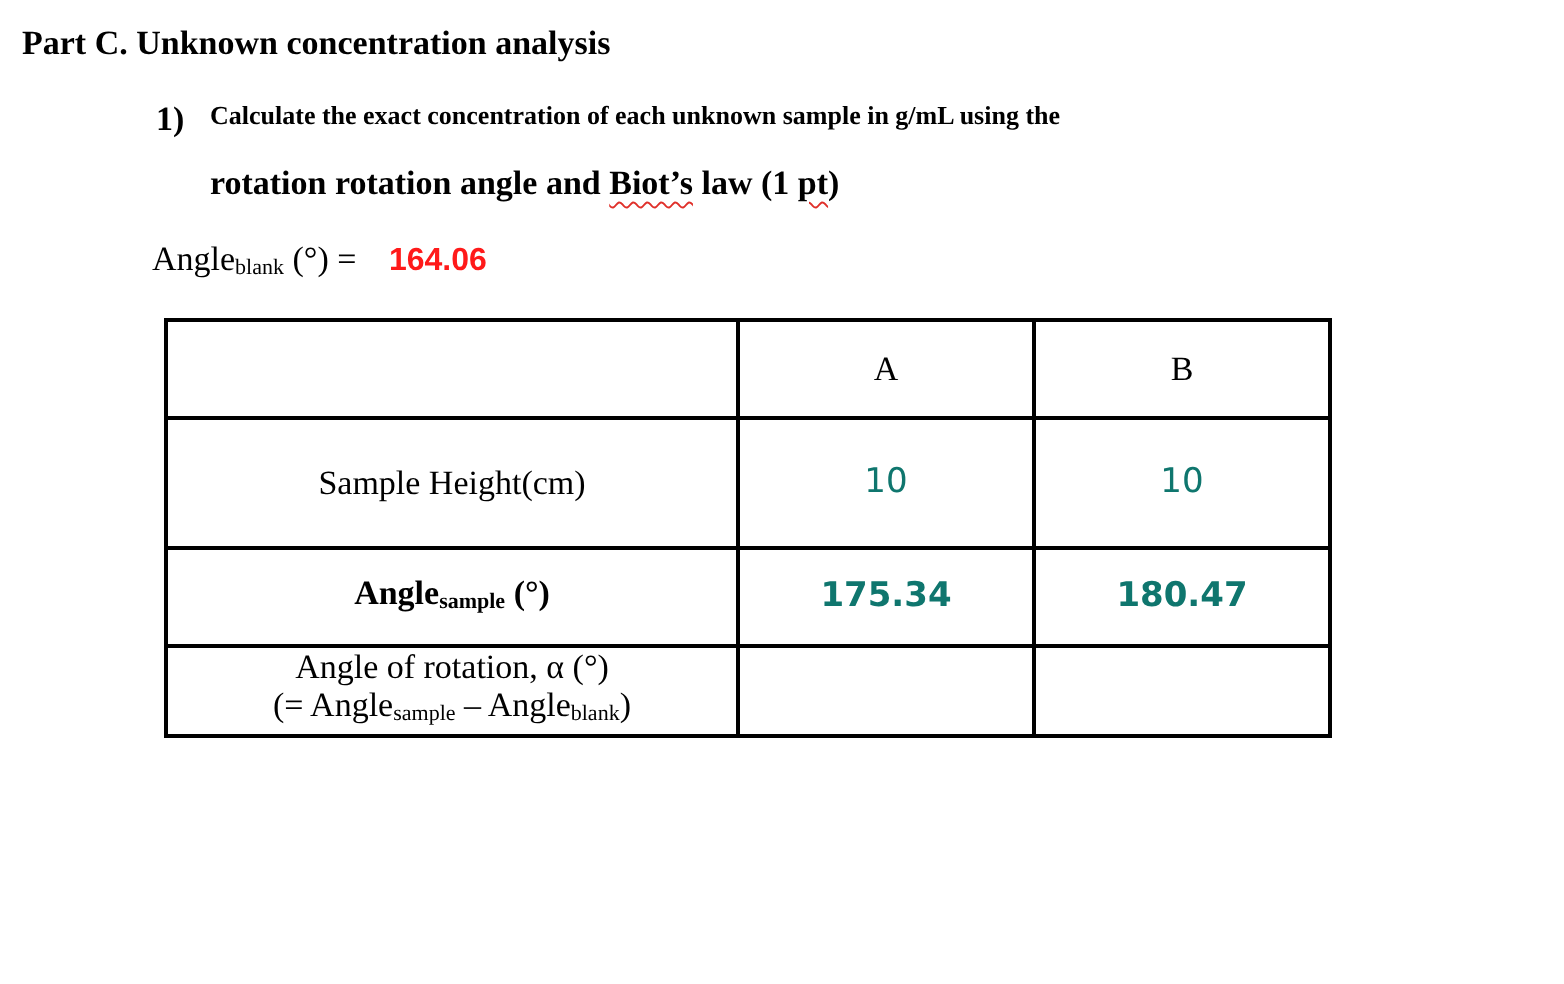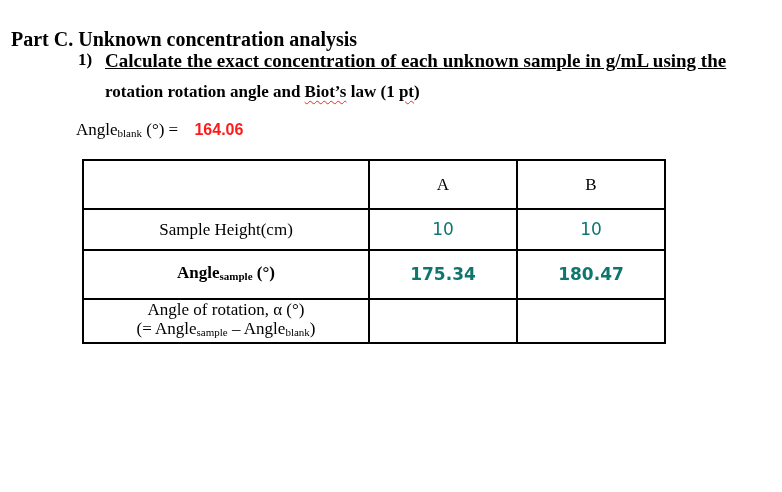--- a/index.html
+++ b/index.html
@@ -1,29 +1,29 @@
 <!DOCTYPE html>
 <html><head>
 <meta charset="utf-8">
 <style>
   html, body { margin:0; padding:0; background:#ffffff; }
   body { width:782px; height:492px; position:relative; overflow:hidden;
          font-family:"Liberation Serif", serif; color:#000; }
-  .heading { position:absolute; left:11px; top:28px; font-size:20px; font-weight:bold; }
+  .heading { position:absolute; left:11px; top:12px; font-size:17px; font-weight:bold; }
   .q-num { position:absolute; left:78px; top:50px; font-size:17px; font-weight:bold; }
-  .q-line1 { position:absolute; left:105px; top:50px; font-size:19px; font-weight:bold;text-decoration:underline; }
+  .q-line1 { position:absolute; left:105px; top:50px; font-size:13px; font-weight:bold; }
   .q-line2 { position:absolute; left:105px; top:82px; font-size:17px; font-weight:bold; }
   .squig { text-decoration: underline wavy #e0302a; text-decoration-thickness:1px; text-underline-offset:3px;margin-top:23px; }
   .blank-line { position:absolute; left:76px; top:120px; font-size:17px; }
   .blank-line sub { font-size:11px; vertical-align:-2px; }
   .red-val { color:#ff1a1a; font-family:"Liberation Sans", sans-serif; font-weight:bold; font-size:16px; margin-left:12px; }
   table.data { position:absolute; left:82px; top:159px; border-collapse:collapse; }
   table.data td { border:2px solid #000; text-align:center; vertical-align:middle; padding:0; font-size:17px; line-height:19px; }
   .c0 { width:284px; } .c1 { width:146px; } .c2 { width:146px; }
-  .r0 { height:49px; } .r1 { height:41px; } .r2 { height:49px;font-weight:bold; } .r3 { height:35px; } .r4 { height:43px; }
+  .r0 { height:49px; } .r1 { height:65px; } .r2 { height:49px;font-weight:bold; } .r3 { height:35px; } .r4 { height:43px; }
   .red-cell { color:#0f766e; font-family:"DejaVu Sans", sans-serif; font-size:12px; }
   sub.s { font-size:11px; vertical-align:-2px; }
 </style>
 </head>
 <body>
 
 <div class="heading">Part C. Unknown concentration analysis</div>
 <div class="q-num">1)</div>
 <div class="q-line1">Calculate the exact concentration of each unknown sample in g/mL using the</div>
 <div class="q-line2"><span>rotation rotation angle and </span><span class="squig">Biot’s</span><span> law (1 </span><span class="squig">pt</span><span>)</span></div>

